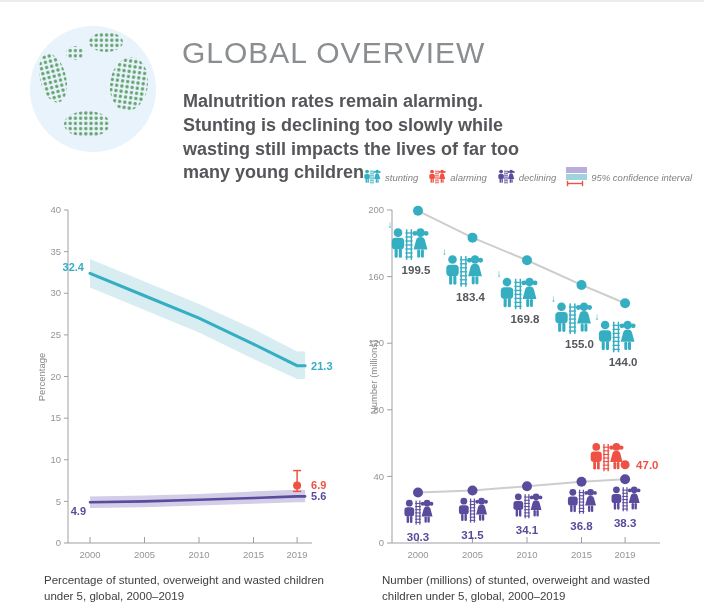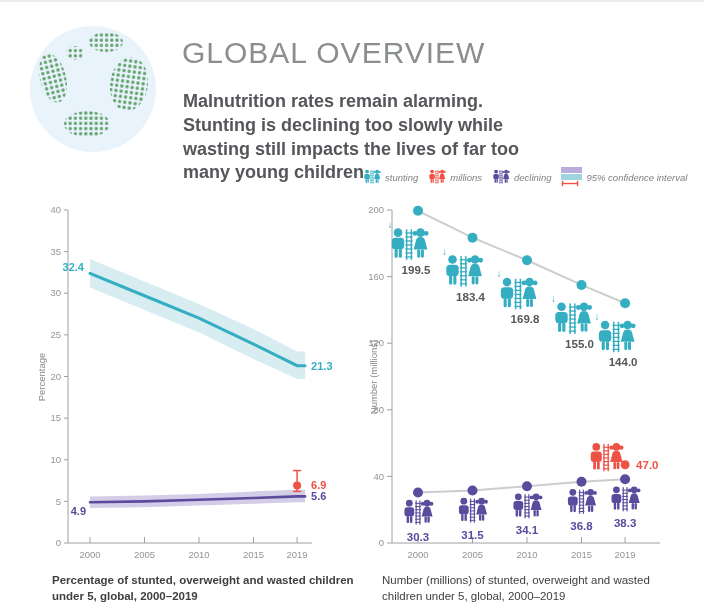--- a/index.html
+++ b/index.html
@@ -14,21 +14,21 @@
   .legend .llabel{font-size:9.5px;color:#808184;font-style:italic;}
   .ci-swatch{display:flex;flex-direction:column;margin-right:4px;}
   .ci-swatch .bar{width:21px;height:6px;}
   .ci-swatch .bar.p{background:#b7aedb;}
   .ci-swatch .bar.t{background:#9fd4de;margin-top:1px;}
   .iconTeal{color:#35aec2;} .iconRed{color:#ee5244;} .iconPurple{color:#5a4b9c;}
   .figsvg{position:absolute;overflow:visible;}
   #chart1{left:20px;top:195px;}
   #chart2{left:370px;top:195px;}
   .caption{position:absolute;top:571px;width:305px;font-size:11.5px;color:#3f4041;line-height:1.35;}
-  #caption1{left:52px;font-weight:bold;} #caption2{left:382px;}
+  #caption1{left:44px;} #caption2{left:382px;}
   
   .axis{stroke:#9da0a3;stroke-width:1;fill:none;}
   .tick{fill:#939598;font-size:9.5px;}
   .axlab{fill:#85878a;font-size:9.5px;}
   .bandTeal{fill:#d8edf2;} .bandPurple{fill:#d3cde7;}
   .lineTeal{stroke:#35aec2;stroke-width:3;fill:none;stroke-linecap:round;}
   .linePurple{stroke:#5a4b9c;stroke-width:2.6;fill:none;stroke-linecap:round;}
   .grayLine{stroke:#cbcdce;stroke-width:2;fill:none;}
   .ciRed{stroke:#ee5244;stroke-width:1.5;}
   .dotTeal{fill:#35aec2;} .dotPurple{fill:#5a4b9c;} .dotRed{fill:#ee5244;}
@@ -94,21 +94,21 @@
     <div class="item">
       <svg class="licon iconTeal" viewBox="0 0 40 38">
           <use href="#kids"></use>
         </svg>
       <span class="llabel">stunting</span>
     </div>
     <div class="item">
       <svg class="licon iconRed" viewBox="0 0 40 38">
           <use href="#kids"></use>
         </svg>
-      <span class="llabel">millions</span>
+      <span class="llabel">alarming</span>
     </div>
     <div class="item">
       <svg class="licon iconPurple" viewBox="0 0 40 38">
           <use href="#kids"></use>
         </svg>
       <span class="llabel">declining</span>
     </div>
     <div class="item">
       <div class="ci-swatch">
         <div class="bar p"></div>

